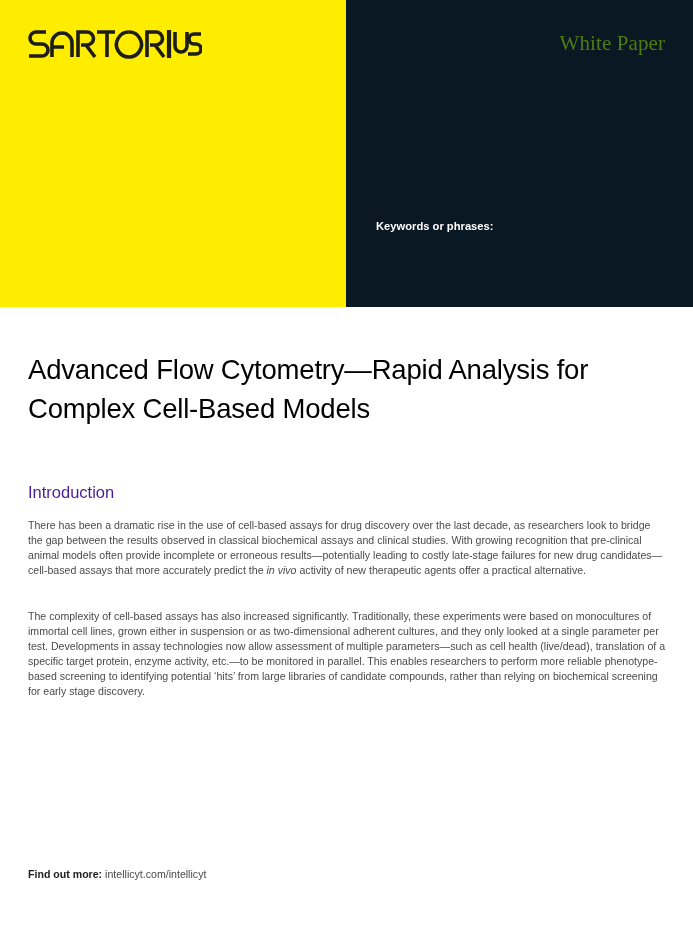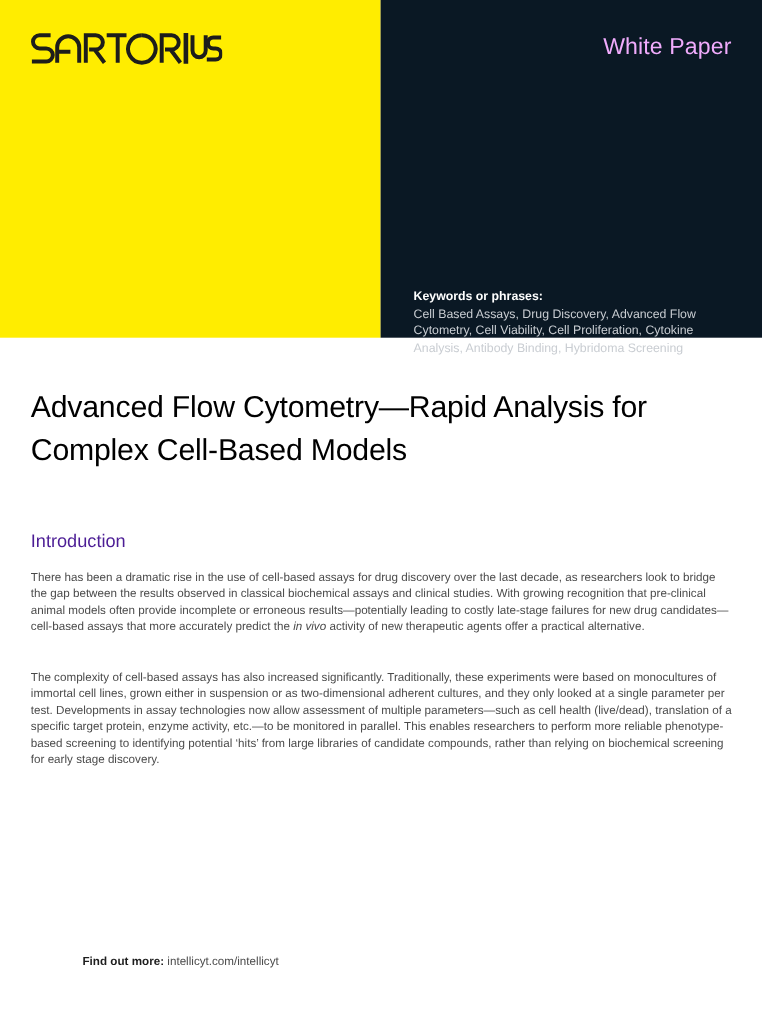--- a/index.html
+++ b/index.html
@@ -6,36 +6,36 @@
     html, body { width: 693px; height: 925px; background: #ffffff; overflow: hidden; }
     body { font-family: "DejaVu Sans", "Liberation Sans", sans-serif; color: #3a3a3a; position: relative; }
 
     .header { position: absolute; left: 0; top: 0; width: 693px; height: 307px; display: flex; }
     .panel-yellow { width: 346px; height: 307px; background: #ffed00; position: relative; }
     .panel-dark { width: 347px; height: 307px; background: #0a1824; position: relative; }
 
     .logo { position: absolute; left: 28px; top: 27px; width: 174px; height: 32px; }
     .logo svg { width: 174px; height: 32px; display: block; }
 
-    .doc-type { position: absolute; right: 28px; top: 31px; color: #f0abfc; font-family: Liberation Sans, sans-serif; font-size: 21px; font-weight: 300; letter-spacing: 0.1px; text-align: center; }
+    .doc-type { position: absolute; right: 28px; top: 31px; color: #4d7c0f; font-family: Liberation Serif, serif; font-size: 21px; font-weight: 300; letter-spacing: 0.1px; text-align: center; }
 
-    .keywords { position: absolute; left: 30px; top: 219px; width: 300px; color: #c9cdd2; font-family: "Liberation Sans", sans-serif; font-size: 11.2px; line-height: 15.6px; margin-top: 44px; }
+    .keywords { position: absolute; left: 30px; top: 219px; width: 300px; color: #c9cdd2; font-family: "Liberation Sans", sans-serif; font-size: 11.2px; line-height: 15.6px; }
     .keywords .kw-title { color: #ffffff; font-weight: bold; display: block; }
 
     .title { position: absolute; left: 28px; top: 350px; width: 640px; font-family: "Liberation Sans", sans-serif; font-size: 27.5px; line-height: 39px; color: #000000; font-weight: normal; letter-spacing: -0.2px; }
 
     .section-heading { position: absolute; left: 28px; top: 483px; font-family: "Liberation Sans", sans-serif; font-size: 16.5px; color: #4c1d95; font-weight: normal; }
 
     .para { position: absolute; left: 28px; width: 640px; font-family: "Liberation Sans", sans-serif; font-size: 10.6px; line-height: 15.1px; color: #4a4a4a; }
     .para1 { top: 518px; }
     .para2 { top: 609px; }
     .para em { font-style: italic; text-align: right; }
 
     .footer { position: absolute; left: 28px; top: 868px; font-family: "Liberation Sans", sans-serif; font-size: 10.6px; color: #4a4a4a; }
-    .footer .footer-label { font-weight: bold; color: #1e1e1e; margin-left: 47px; }
+    .footer .footer-label { font-weight: bold; color: #1e1e1e; }
   </style>
 </head>
 <body>
 
 <div class="header">
   <div class="panel-yellow">
     <div class="logo">
       <svg viewBox="0 0 174 32" fill="none" stroke="#1d1d1b" stroke-width="3.6">
 
         <path d="M18 5 H8 a6 6 0 0 0 0 12 h6 a6 6 0 0 1 0 12 H1" stroke-linecap="butt"></path>
@@ -55,21 +55,20 @@
         <path d="M147 5 V19 a6 6 0 0 0 12 0 V5"></path>
 
         <path d="M173 5 H166 a5 5 0 0 0 0 10 h2 a5 5 0 0 1 0 10 H160" transform="translate(0,2)"></path>
       </svg>
     </div>
   </div>
   <div class="panel-dark">
     <div class="doc-type">White Paper</div>
     <div class="keywords">
       <span class="kw-title">Keywords or phrases:</span>
-      <span>Cell Based Assays, Drug Discovery, Advanced Flow Cytometry, Cell Viability, Cell Proliferation, Cytokine Analysis, Antibody Binding, Hybridoma Screening</span>
     </div>
   </div>
 </div>
 
 <h1 class="title">Advanced Flow Cytometry—Rapid Analysis for Complex Cell-Based Models</h1>
 
 <h2 class="section-heading">Introduction</h2>
 
 <p class="para para1"><span>There has been a dramatic rise in the use of cell-based assays for drug discovery over the last decade, as researchers look to bridge the gap between the results observed in classical biochemical assays and clinical studies. With growing recognition that pre-clinical animal models often provide incomplete or erroneous results—potentially leading to costly late-stage failures for new drug candidates—cell-based assays that more accurately predict the </span><em>in vivo</em><span> activity of new therapeutic agents offer a practical alternative.</span></p>
 

